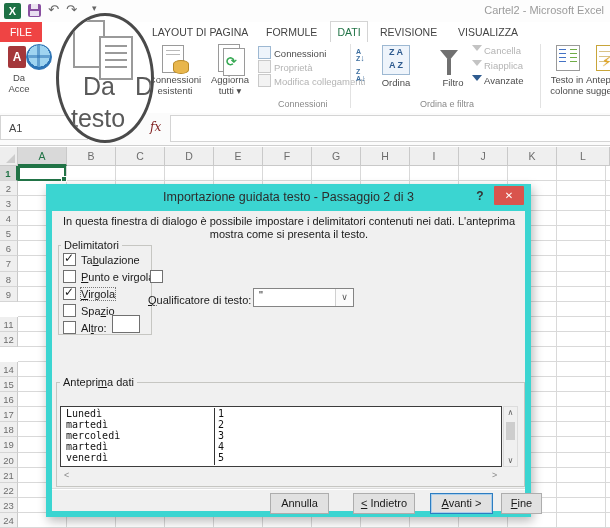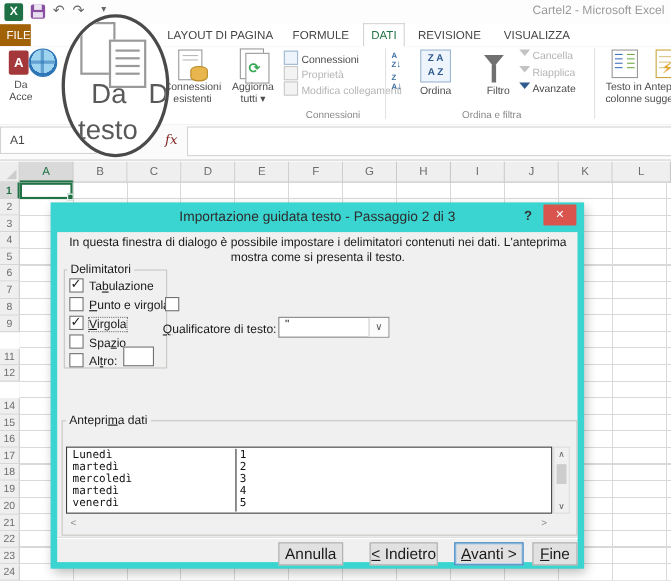--- a/index.html
+++ b/index.html
@@ -17,21 +17,21 @@
   #save-ic:before{content:"";position:absolute;left:3px;top:0;width:7px;height:5px;background:#fff;opacity:.85;}
   #save-ic:after{content:"";position:absolute;left:2px;bottom:1px;width:9px;height:5px;background:#e8def0;}
   .qat-gl{font-size:13px;color:#666;}
   #undo-ic{left:48px;top:2px;}
   #redo-ic{left:66px;top:2px;}
   #qat-caret{left:92px;top:3px;font-size:9px;color:#666;}
 
   
   #tabrow{left:0;top:22px;width:610px;height:20px;background:#fff;border-bottom:1px solid #d4d4d4;}
   .tab{position:absolute;top:0;height:20px;font-size:10.5px;color:#444;line-height:20px;}
-  #tab-file{left:0;width:28px;background:#a16207;color:#fff;text-align:right;}
+  #tab-file{left:0;width:42px;background:#ef4444;color:#fff;text-align:center;}
   #tab-inserisci{left:76px;}
   #tab-layout{left:152px;}
   #tab-formule{left:266px;}
   #tab-dati{left:330px;width:36px;background:#fff;border:1px solid #d4d4d4;border-bottom:1px solid #fff;
             top:-1px;height:21px;color:#217346;text-align:center;}
   #tab-revisione{left:380px;}
   #tab-visualizza{left:458px;}
 
   
   #ribbon{left:0;top:42px;width:610px;height:71px;background:#fff;border-bottom:1px solid #d4d4d4;}
@@ -163,21 +163,21 @@
   .prevrow{position:absolute;left:5px;font-size:10px;font-family:"DejaVu Sans Mono","Liberation Mono",monospace;color:#111;white-space:pre;}
   .prevnum{position:absolute;left:157px;font-size:10px;font-family:"DejaVu Sans Mono","Liberation Mono",monospace;color:#111;}
   #prevline{left:153px;top:1px;width:1px;height:57px;background:#333;}
   #vscroll{left:451px;top:195px;width:15px;height:61px;background:#f0f0f0;border:1px solid #dcdcdc;box-sizing:border-box;}
   .scr-gl{position:absolute;left:0;width:13px;text-align:center;font-size:8px;color:#606060;}
   #vthumb{position:absolute;left:2px;top:15px;width:9px;height:18px;background:#cdcdcd;}
   .harr{position:absolute;font-size:9px;color:#8a8a8a;}
 
   #btn-sep{left:0px;top:277px;width:473px;height:1px;background:#ddd;border-bottom:1px solid #fff;}
   .dbtn{position:absolute;top:282px;height:21px;background:#e1e1e1;border:1px solid #adadad;
-        font-size:14px;color:#1a1a1a;text-align:center;line-height:19px;box-sizing:border-box;}
+        font-size:11px;color:#1a1a1a;text-align:center;line-height:19px;box-sizing:border-box;margin-left:17px;}
   #btn-annulla{left:201px;width:59px;}
   #btn-indietro{left:284px;width:62px;}
   #btn-avanti{left:361px;width:63px;border:1px solid #2d7dc1;box-shadow:inset 0 0 0 1px #a9cdeb;}
   #btn-fine{left:432px;width:41px;}
 </style>
 </head>
 <body>
 
 <div class="abs" id="titlebar">
   <div class="abs" id="xl-logo">X</div>

